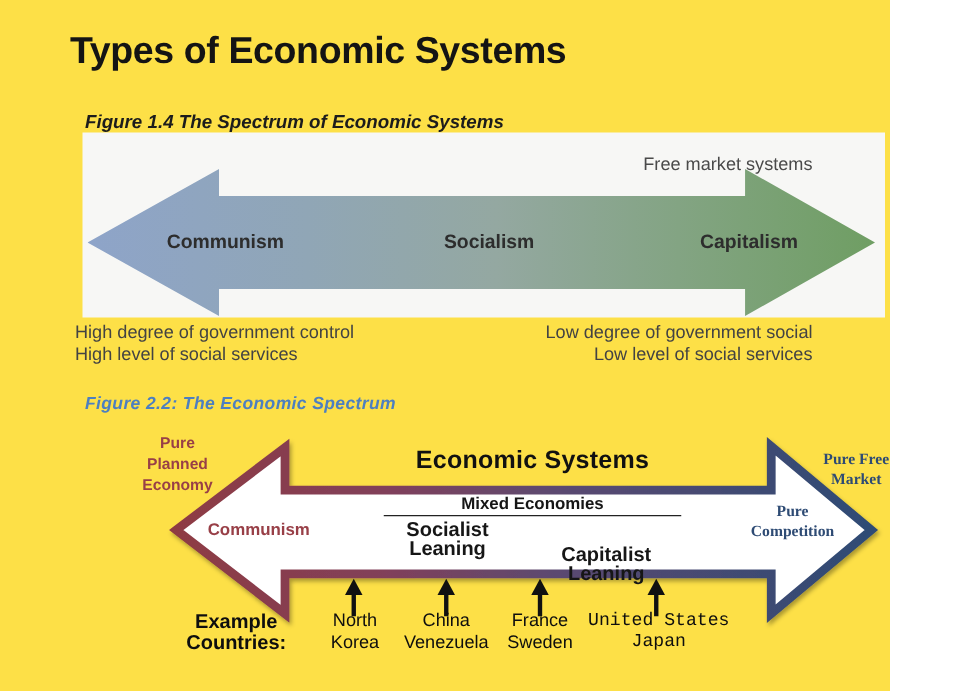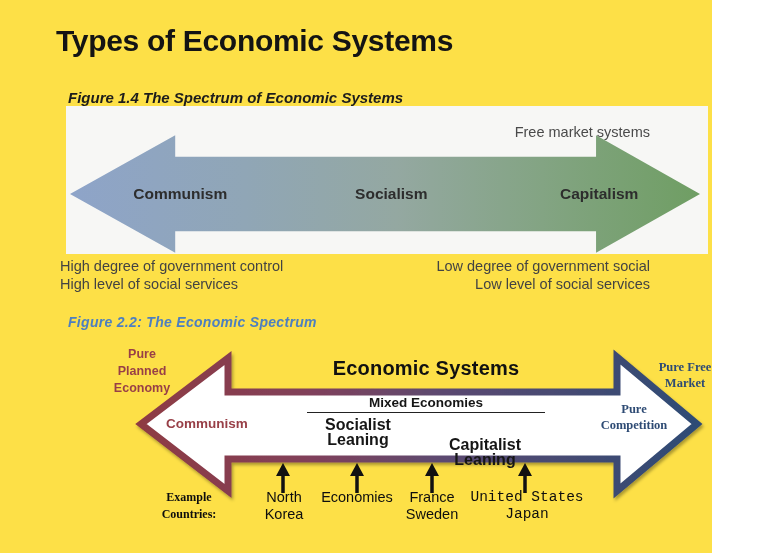--- a/index.html
+++ b/index.html
@@ -21,21 +21,21 @@
   .fig-caption2{font-size:14px;font-weight:700;font-style:italic;color:#4d7fc0;letter-spacing:0.3px;}
   .maroon{color:#983f47;}
   .navy{color:#2e4b74;}
   .small-bold{font-size:12.5px;font-weight:700;line-height:17px;}
   .lh16{line-height:16px;font-family:Liberation Serif, serif;}
   .econ-title{font-size:20px;font-weight:700;color:#111111;letter-spacing:0.2px;}
   .mixed{font-size:13.5px;font-weight:700;color:#161616;border-bottom:1.6px solid #222222;padding-bottom:2px;text-align:center;}
   .leaning{font-size:16px;font-weight:700;color:#161616;line-height:15px;}
   .communism2{font-size:13.5px;font-weight:700;}
   .country{font-size:14.5px;color:#0e0e0e;line-height:17px;}
-  .example{font-size:12px;font-weight:700;color:#0e0e0e;line-height:17px;font-family:Liberation Serif, serif;}
+  .example{font-size:16px;font-weight:700;color:#0e0e0e;line-height:17px;}
 </style>
 </head>
 <body>
 
 <div class="slide">
 
   <div class="abs slide-title" style="left:56px;top:24px;">Types of Economic Systems</div>
 
   <div class="abs fig1-panel" style="left:66px;top:106px;width:642px;height:148px;"></div>
 
@@ -128,21 +128,22 @@
   <div class="abs ctr stack example" style="left:139px;top:489px;width:100px;">
     <span>Example</span>
     <span>Countries:</span>
   </div>
 
   <div class="abs ctr stack country" style="left:234px;top:489px;width:100px;text-align:center;">
     <span>North</span>
     <span>Korea</span>
   </div>
   <div class="abs ctr stack country" style="left:297px;top:489px;width:120px;">
-    <span>Economies</span>
+    <span>China</span>
+    <span>Venezuela</span>
   </div>
   <div class="abs ctr stack country" style="left:382px;top:489px;width:100px;">
     <span>France</span>
     <span>Sweden</span>
   </div>
   <div class="abs ctr stack country" style="left:462px;top:489px;width:130px;font-family:Liberation Mono, monospace;">
     <span>United States</span>
     <span>Japan</span>
   </div>
 

